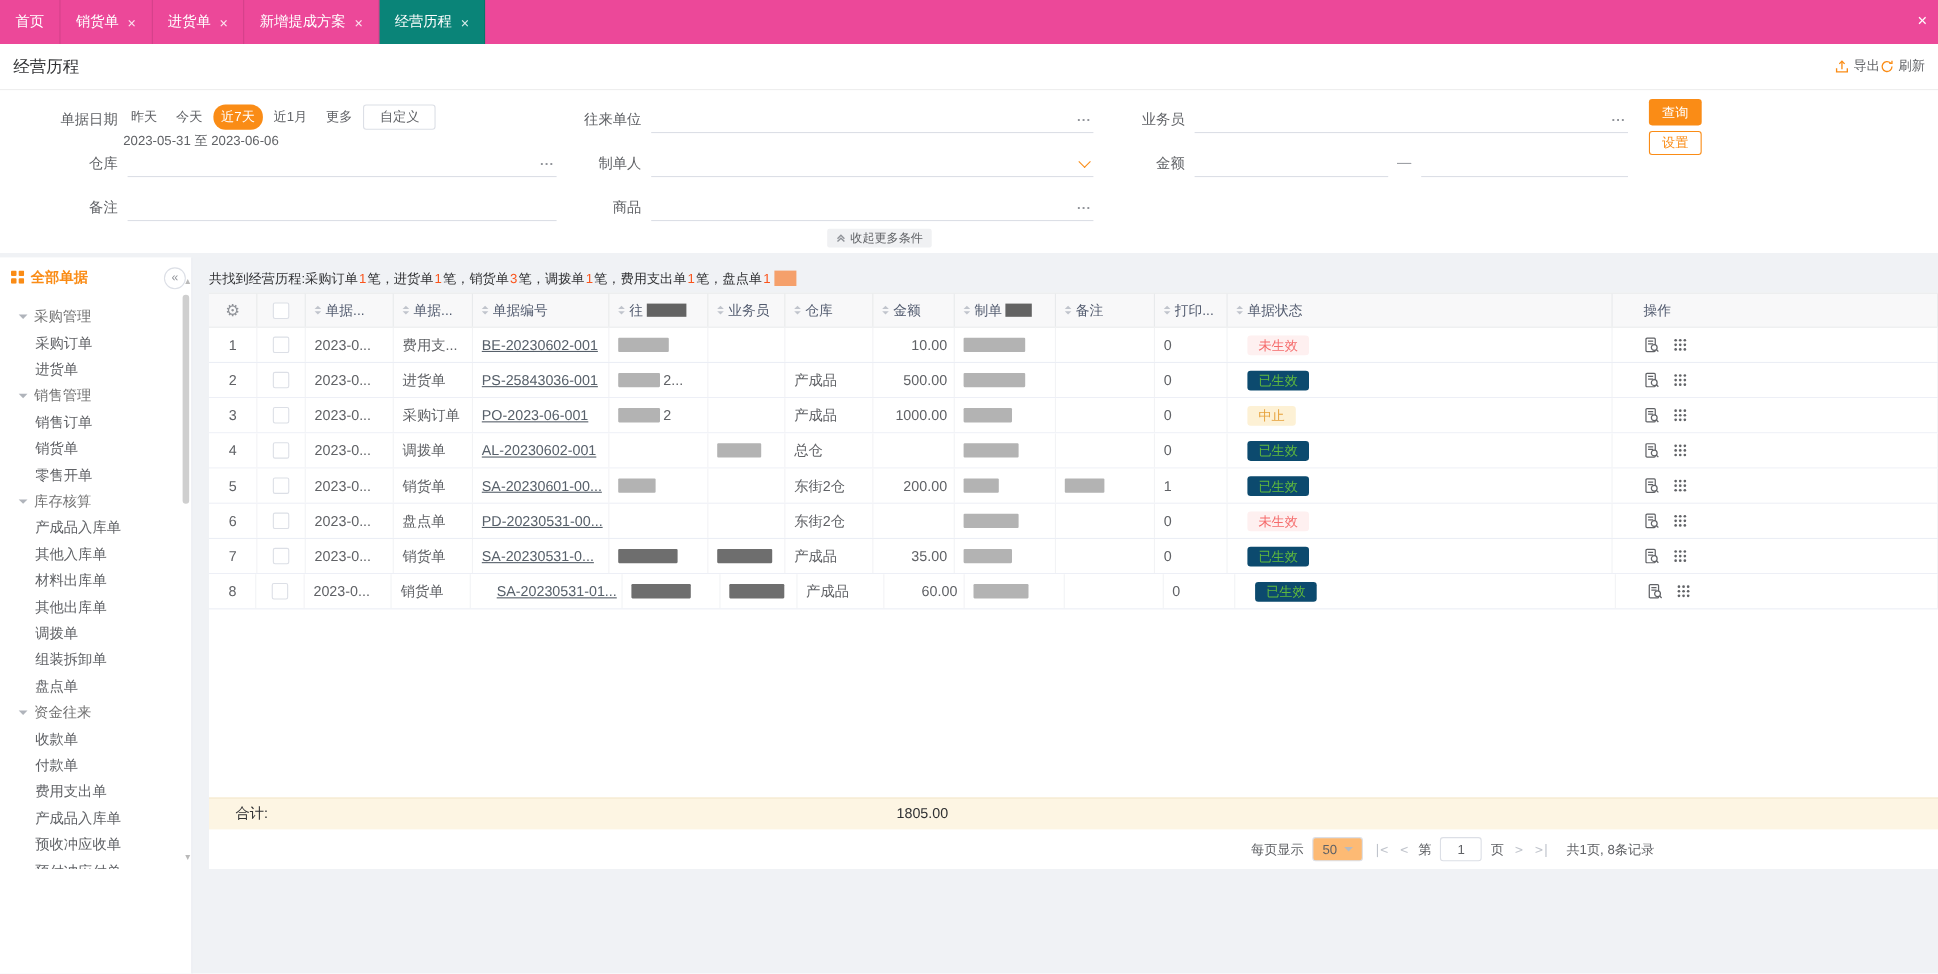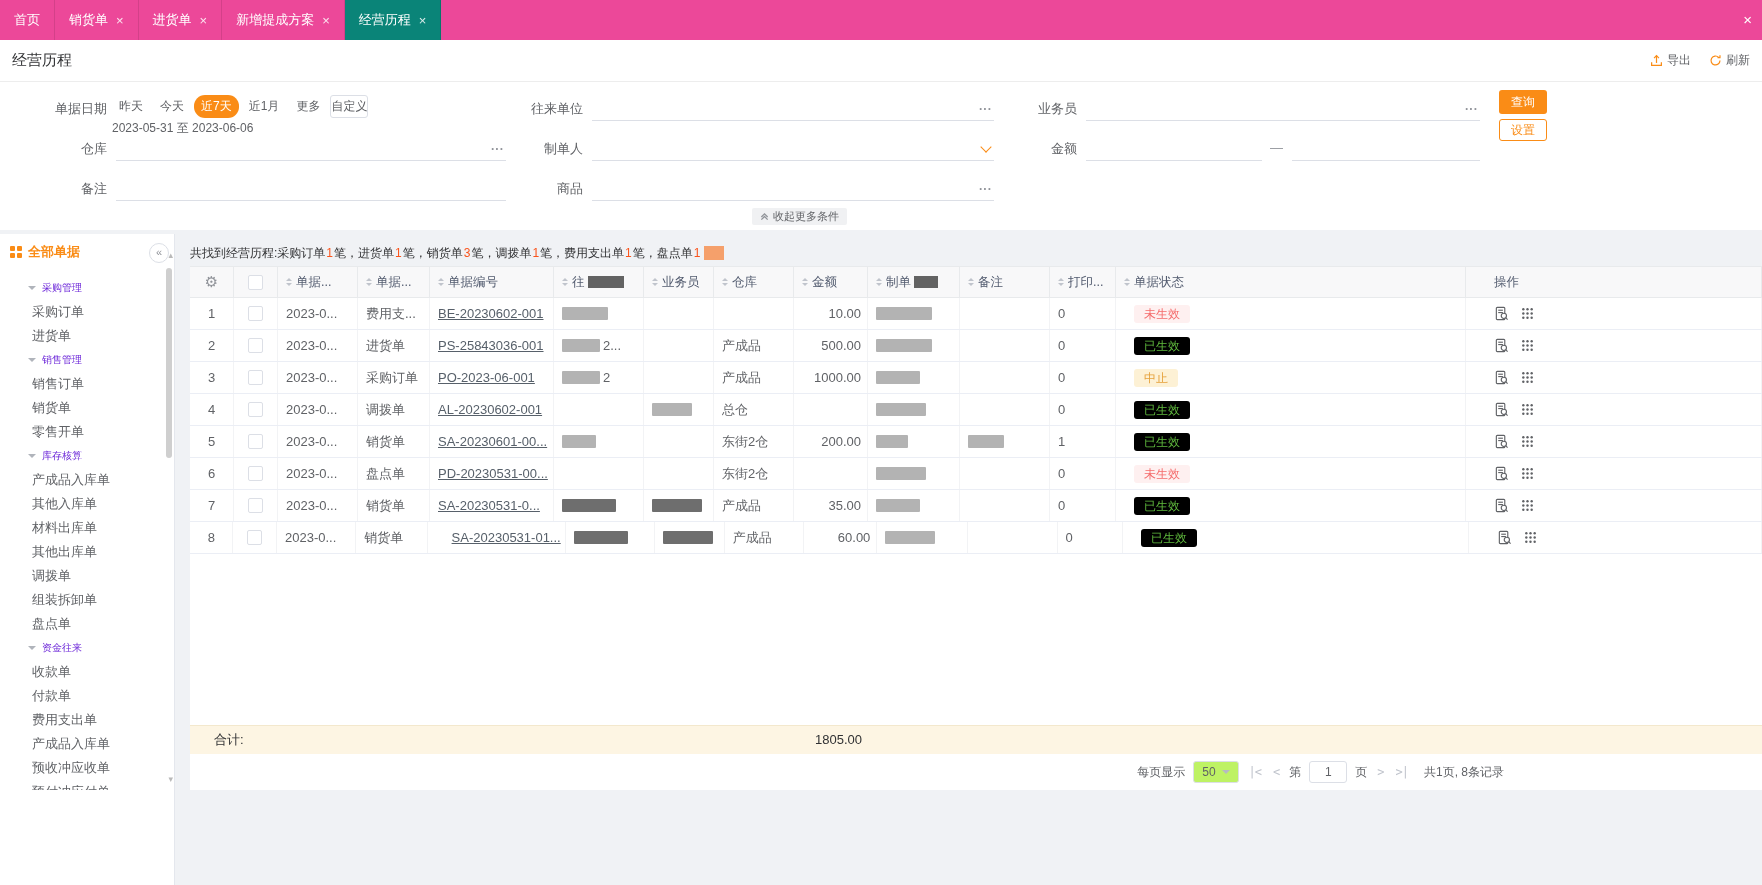--- a/index.html
+++ b/index.html
@@ -14,30 +14,30 @@
        border-right:1px solid rgba(0,0,0,.10)}
   .tab.active{background:#0a8478}
   .tab-close{margin-left:8px;font-size:13px;opacity:.85;cursor:pointer}
   .topbar-close{position:absolute;right:10px;top:0;height:40px;line-height:40px;color:#fff;
        font-size:15px;cursor:pointer}
 
   
   .page-header{height:42px;background:#fff;display:flex;align-items:center;justify-content:space-between;
        border-bottom:1px solid #ededed;padding:0 12px;box-sizing:border-box}
   .page-title{font-size:15px;color:#303133}
-  .page-actions{display:flex;align-items:flex-start;gap:18px}
+  .page-actions{display:flex;align-items:flex-start;}
   .pa{display:inline-flex;align-items:center;gap:4px;font-size:12px;color:#606266;cursor:pointer}
 
   
   .filter-panel{position:relative;height:148px;background:#fff}
   .flabel{position:absolute;font-size:13px;color:#606266;text-align:right}
   .qbtns{position:absolute;display:flex;align-items:center}
   .qbtn{font-size:12px;color:#606266;padding:3px 7px;margin-right:3px;cursor:pointer;white-space:nowrap}
   .qbtn-active{background:#fa8c16;color:#fff;border-radius:11px}
-  .qbtn-outline{border:1px solid #dcdfe6;border-radius:3px;padding:2px 0}
+  .qbtn-outline{border:1px solid #dcdfe6;border-radius:3px;padding:2px 14px}
   .drange{position:absolute;font-size:12px;color:#606266;cursor:pointer}
   .ufield{position:absolute;height:24px;border-bottom:1px solid #dcdfe6;cursor:text}
   .dots{position:absolute;right:2px;top:3px;color:#909399;font-weight:bold;letter-spacing:1px;
        font-size:12px;cursor:pointer}
   .dd-caret{position:absolute;right:4px;top:7px;width:7px;height:7px;border-right:1.6px solid #fa8c16;
        border-bottom:1.6px solid #fa8c16;transform:rotate(45deg);cursor:pointer}
   .amount-dash{position:absolute;font-size:13px;color:#909399}
   .btn-search{position:absolute;left:1499px;top:8px;width:48px;height:24px;background:#fa8c16;color:#fff;
        border-radius:3px;font-size:12px;line-height:24px;text-align:center;cursor:pointer}
   .btn-settings{position:absolute;left:1499px;top:37px;width:46px;height:20px;background:#fff;color:#fa8c16;
@@ -47,21 +47,21 @@
 
   
   .body{display:flex;height:653px;margin-top:4px}
   .sidebar{position:relative;width:175px;background:#fff;border-right:1px solid #e4e7ed;
        box-sizing:border-box;height:653px;overflow:hidden}
   .side-head{position:relative;height:36px;display:flex;align-items:center;gap:6px;padding-left:10px}
   .side-title{font-size:13px;font-weight:bold;color:#fa8c16}
   .side-collapse{position:absolute;right:5px;top:9px;width:18px;height:18px;border:1px solid #dcdfe6;
        border-radius:50%;background:#fff;color:#909399;font-size:11px;line-height:16px;text-align:center;cursor:pointer}
   .tree{height:514px;overflow:hidden;margin-top:6px}
-  .tree-group{display:flex;align-items:center;height:24px;padding-left:28px;color:#6d28d9;font-size:10px;cursor:pointer}
+  .tree-group{display:flex;align-items:center;height:24px;padding-left:17px;color:#737373;font-size:13px;cursor:pointer}
   .caret{width:0;height:0;border:4px solid transparent;border-top-color:#b0b4bb;margin:3px 6px 0 0}
   .tree-item{height:24px;line-height:24px;padding-left:32px;font-size:13px;color:#606266;cursor:pointer;white-space:nowrap}
   .sb-up{position:absolute;right:1px;top:16px;font-size:9px;color:#b9b9b9;cursor:pointer}
   .sb-dn{position:absolute;right:1px;top:540px;font-size:9px;color:#b9b9b9;cursor:pointer}
   .sb-thumb{position:absolute;right:2px;top:34px;width:6px;height:190px;background:#cfcfcf;border-radius:3px;cursor:grab}
 
   .main{flex:1;margin-left:15px;display:flex;flex-direction:column;min-width:0}
   .summary{height:26px;margin-top:6px;font-size:12px;color:#303133;display:flex;align-items:center;white-space:nowrap}
   .summary-count{color:#fa541c;margin:0 1px}
   .summary-mask{display:inline-block;width:20px;height:14px;background:#f5a06b;margin-left:3px}
@@ -85,37 +85,37 @@
   .sort{display:inline-flex;flex-direction:column;margin-right:4px;cursor:pointer}
   .sort i{display:block;width:0;height:0;border:3.5px solid transparent}
   .sort .up{border-bottom-color:#c0c4cc;margin-bottom:1px}
   .sort .dn{border-top-color:#c0c4cc;margin-top:1px}
   .doc-link{text-decoration:underline;color:#57606a;cursor:pointer}
   .mask{display:inline-block;height:13px;background:#b3b3b3;border-radius:1px;margin-right:3px}
   .mask.dark{background:#6e6e6e}
   .hmask{display:inline-block;height:12px;background:#636363;margin-left:3px}
   .badge{font-size:12px;padding:2px 10px;border-radius:3px;line-height:14px}
   .badge-danger{background:#fef0f0;color:#f56c6c}
-  .badge-success{background:#000000;color:#5fb93d}
+  .badge-success{background:#0c4a6e;color:#5fb93d}
   .badge-warning{background:#fdf1d5;color:#e6a23c}
   .act-icon{display:inline-flex;margin-right:12px;cursor:pointer}
   .col-status .badge{margin-left:10px}
   .col-action{padding-left:28px}
 
   .spacer{flex:1}
 
   
   .total-row{position:relative;height:28px;background:#fdf5e3;border-top:1px solid #f3e8cd;
        font-size:13px;color:#303133}
   .total-label{position:absolute;left:24px;top:0;line-height:28px}
   .total-value{position:absolute;left:556px;width:116px;top:0;line-height:28px;text-align:right}
   .pagination{height:36px;display:flex;align-items:center;justify-content:flex-end;gap:8px;
        padding-right:258px;font-size:12px;color:#606266;background:#fff}
   .psel{display:inline-flex;align-items:center;gap:6px;border:1px solid #dcdfe6;border-radius:3px;
-       padding:3px 8px;background:#bef264;cursor:pointer}
+       padding:3px 8px;background:#fdba74;cursor:pointer}
   .caret-dn{width:0;height:0;border:4px solid transparent;border-top-color:#b6bac1;margin-top:4px}
   .pnav{color:#c0c4cc;font-size:12px;letter-spacing:-1px;cursor:pointer;margin:0 2px;font-family:"DejaVu Sans Mono",monospace}
   .pinput{display:inline-block;width:36px;height:20px;border:1px solid #dcdfe6;border-radius:3px;
        text-align:center;line-height:20px;background:#fff;cursor:text}
 </style>
 </head>
 <body>
 
 <div class="app">
 

